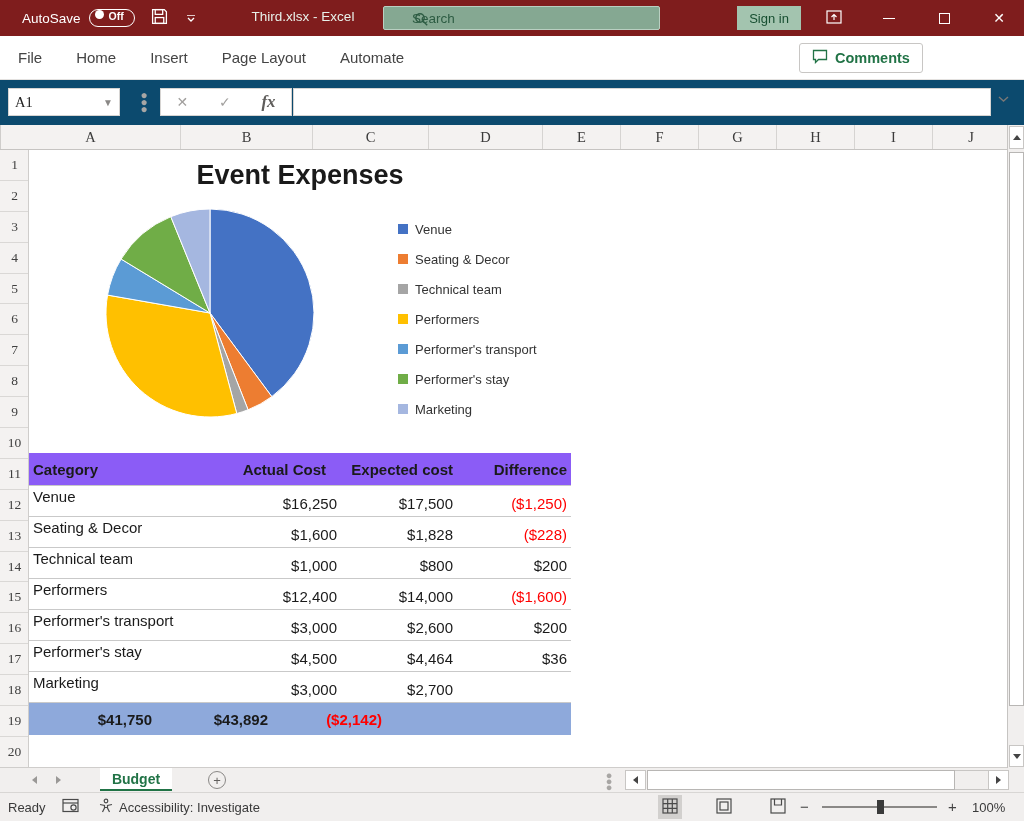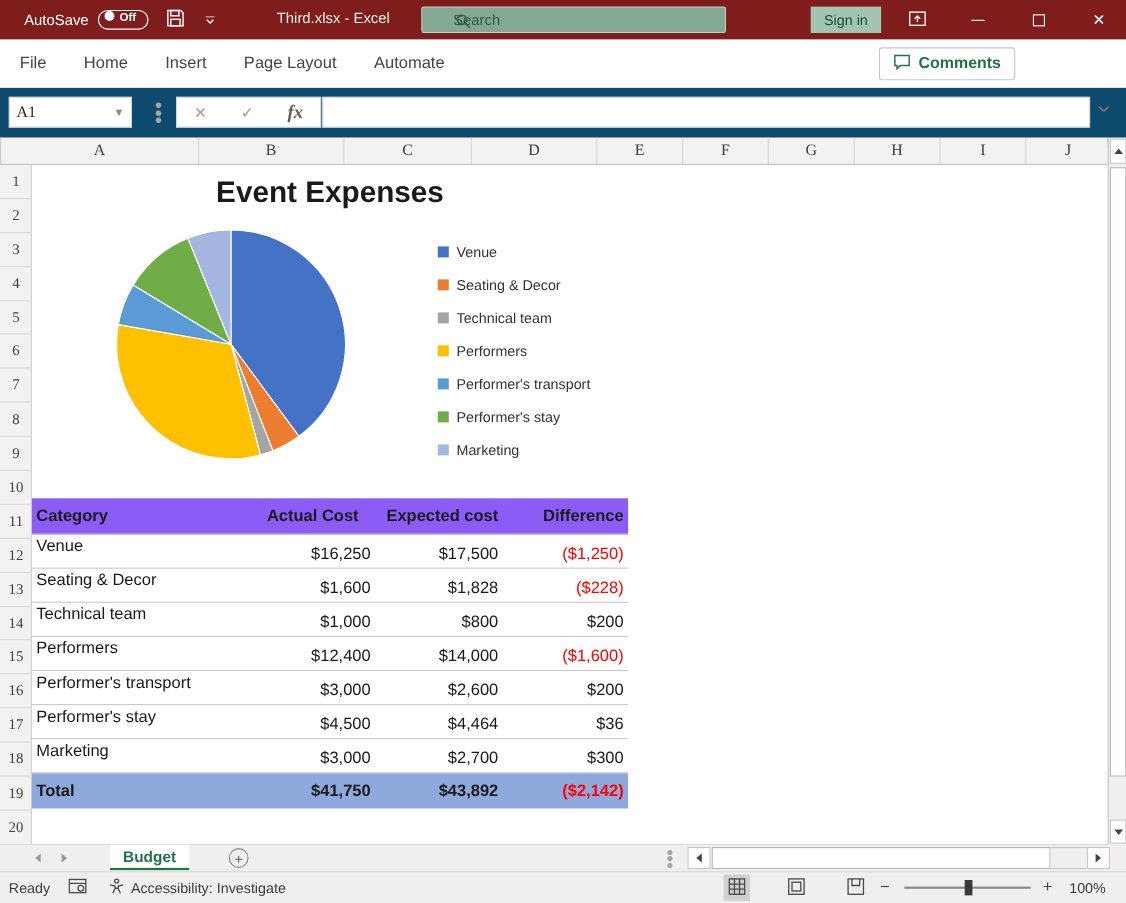--- a/index.html
+++ b/index.html
@@ -339,24 +339,22 @@
         <div class="trow data">
           <div class="c-cat">Performer's stay</div>
           <div class="c-num c-exp">$4,500</div>
           <div class="c-num c-act">$4,464</div>
           <div class="c-num c-dif">$36</div>
         </div>
         <div class="trow data">
           <div class="c-cat">Marketing</div>
           <div class="c-num c-exp">$3,000</div>
           <div class="c-num c-act">$2,700</div>
-          <div class="c-num c-dif">$300</div>
         </div>
         <div class="trow total" style="background: rgb(142, 169, 219);">
-          <div class="c-cat">Total</div>
           <div class="c-num c-exp">$41,750</div>
           <div class="c-num c-act">$43,892</div>
           <div class="c-num c-dif neg">($2,142)</div>
         </div>
       </div>
   </div>
 
   <div class="vscroll">
     <div class="vs-up">
         <div class="tri-up"></div>

